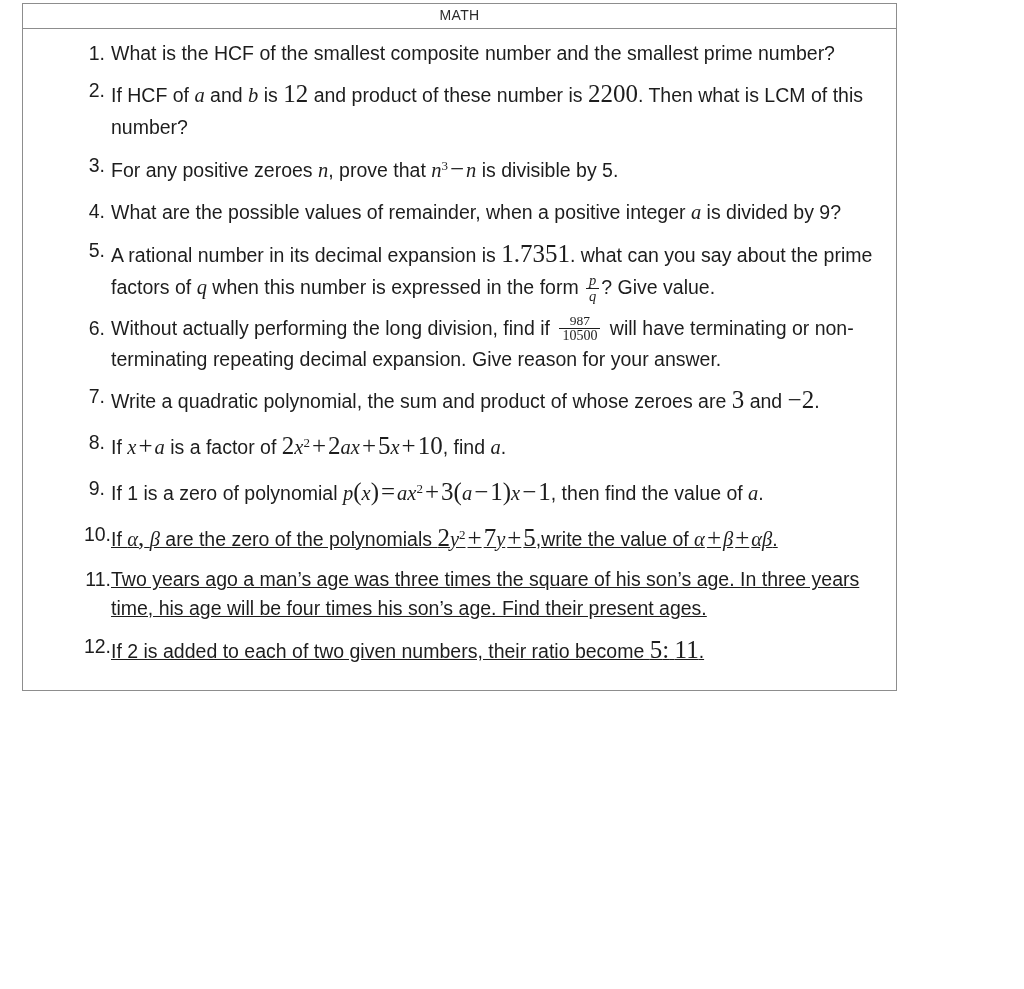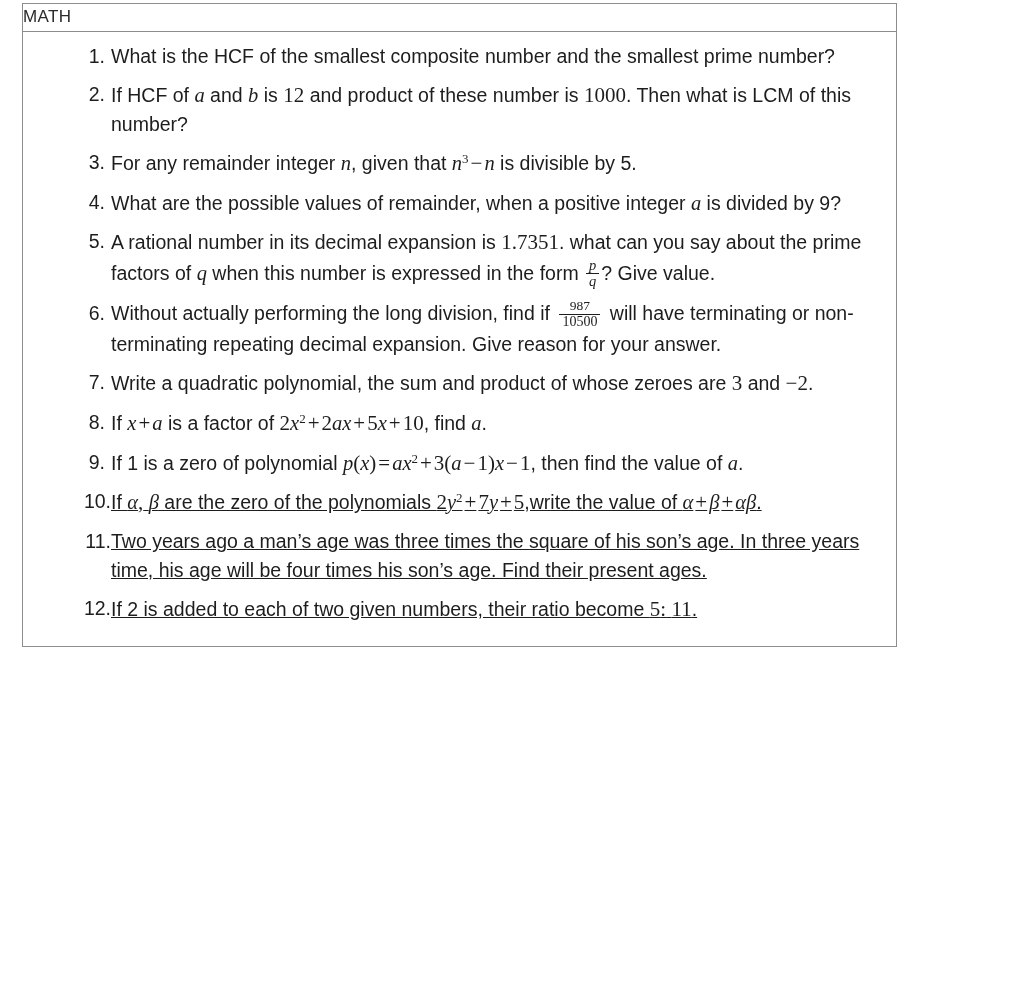--- a/index.html
+++ b/index.html
@@ -29,22 +29,22 @@
     top: 3px;
     width: 875px;
     border: 1px solid #8d8d8d;
     border-collapse: collapse;
     background: #ffffff;
     box-sizing: border-box;
   }
 
   .header-cell {
     border-bottom: 1px solid #8d8d8d;
-    text-align: left;
-    font-size: 17px;
+    text-align: center;
+    font-size: 14px;
     letter-spacing: 0.4px;
     color: #2b2b2b;
     padding: 4px 0 5px 0;
     line-height: 1.05;
     font-family: "Liberation Sans", sans-serif;
   }
 
   .body-cell {
     padding: 10px 18px 12px 10px;
     vertical-align: top;
@@ -85,21 +85,21 @@
 
   
   .mi {
     font-family: "Liberation Serif", serif;
     font-style: italic;
     font-size: 20.5px;
   }
   .mn, .mo {
     font-family: "Liberation Serif", serif;
     font-style: normal;
-    font-size: 21px;
+    font-size: 25px;
   }
   .mo { padding: 0 2px; }
   sup.exp {
     font-family: "Liberation Serif", serif;
     font-style: normal;
     font-size: 13px;
     vertical-align: super;
     line-height: 0;
   }
 
@@ -142,26 +142,26 @@
         <td class="body-cell">
           <ol class="qlist">
 
             <li class="qitem">
               <span class="marker">1.</span>
               <span>What is the HCF of the smallest composite number and the smallest prime number?</span>
             </li>
 
             <li class="qitem">
               <span class="marker">2.</span>
-              <span><span>If HCF of </span><span class="mi">a</span><span> and </span><span class="mi">b</span><span> is </span><span class="mn">12</span><span> and product of these number is </span><span class="mn">1000</span><span>. Then what is LCM of this number?</span></span>
+              <span><span>If HCF of </span><span class="mi">a</span><span> and </span><span class="mi">b</span><span> is </span><span class="mn">12</span><span> and product of these number is </span><span class="mn">2200</span><span>. Then what is LCM of this number?</span></span>
             </li>
 
             <li class="qitem">
               <span class="marker">3.</span>
-              <span><span>For any remainder integer </span><span class="mi">n</span><span>, given that </span><span class="mi">n</span><sup class="exp">3</sup><span class="mo">−</span><span class="mi">n</span><span> is divisible by 5.</span></span>
+              <span><span>For any positive zeroes </span><span class="mi">n</span><span>, prove that </span><span class="mi">n</span><sup class="exp">3</sup><span class="mo">−</span><span class="mi">n</span><span> is divisible by 5.</span></span>
             </li>
 
             <li class="qitem">
               <span class="marker">4.</span>
               <span><span>What are the possible values of remainder, when a positive integer </span><span class="mi">a</span><span> is divided by 9?</span></span>
             </li>
 
             <li class="qitem">
               <span class="marker">5.</span>
               <span><span>A rational number in its decimal expansion is </span><span class="mn">1.7351</span><span>. what can you say about the prime factors of </span><span class="mi">q</span><span> when this number is expressed in the form </span><span class="frac ital small"><span class="num">p</span><span class="den">q</span></span><span>? Give value.</span></span>

